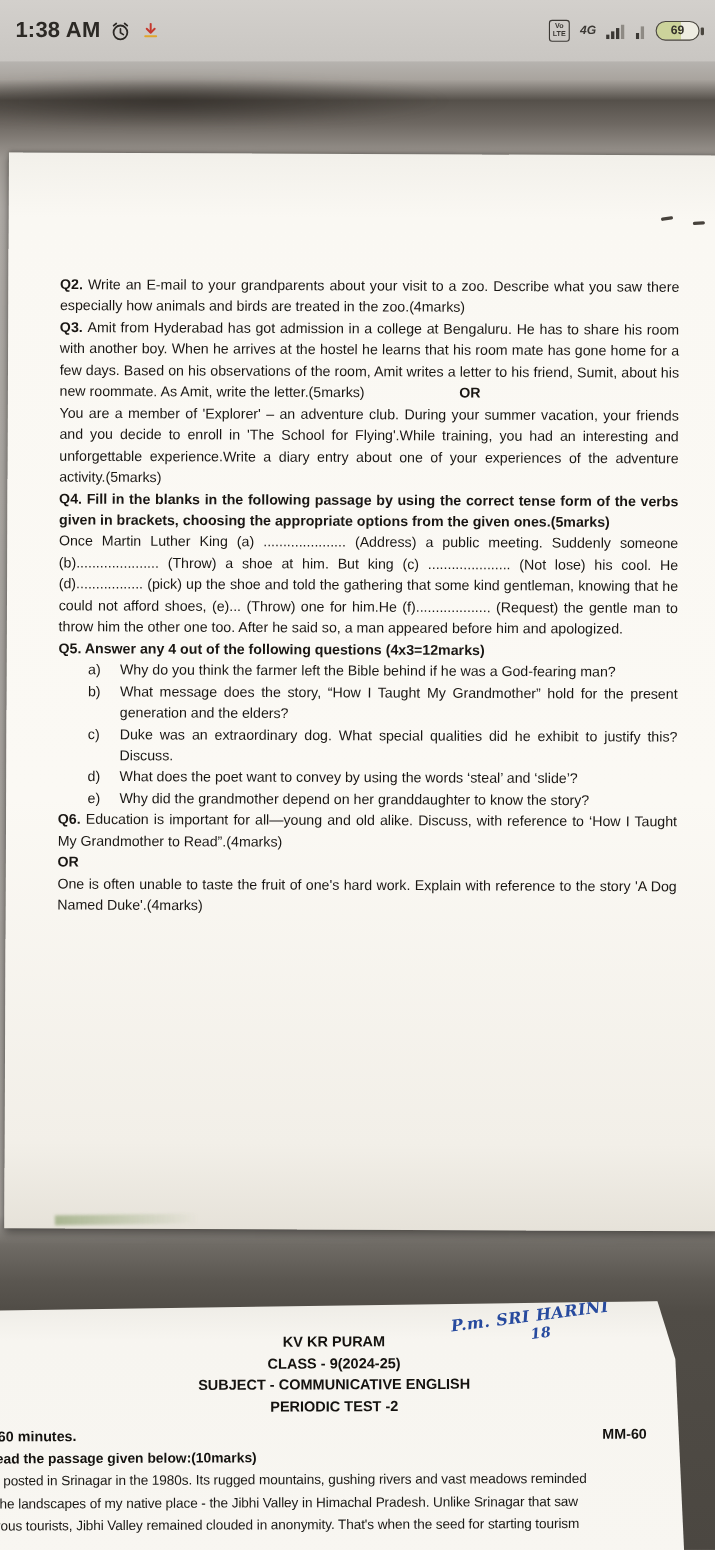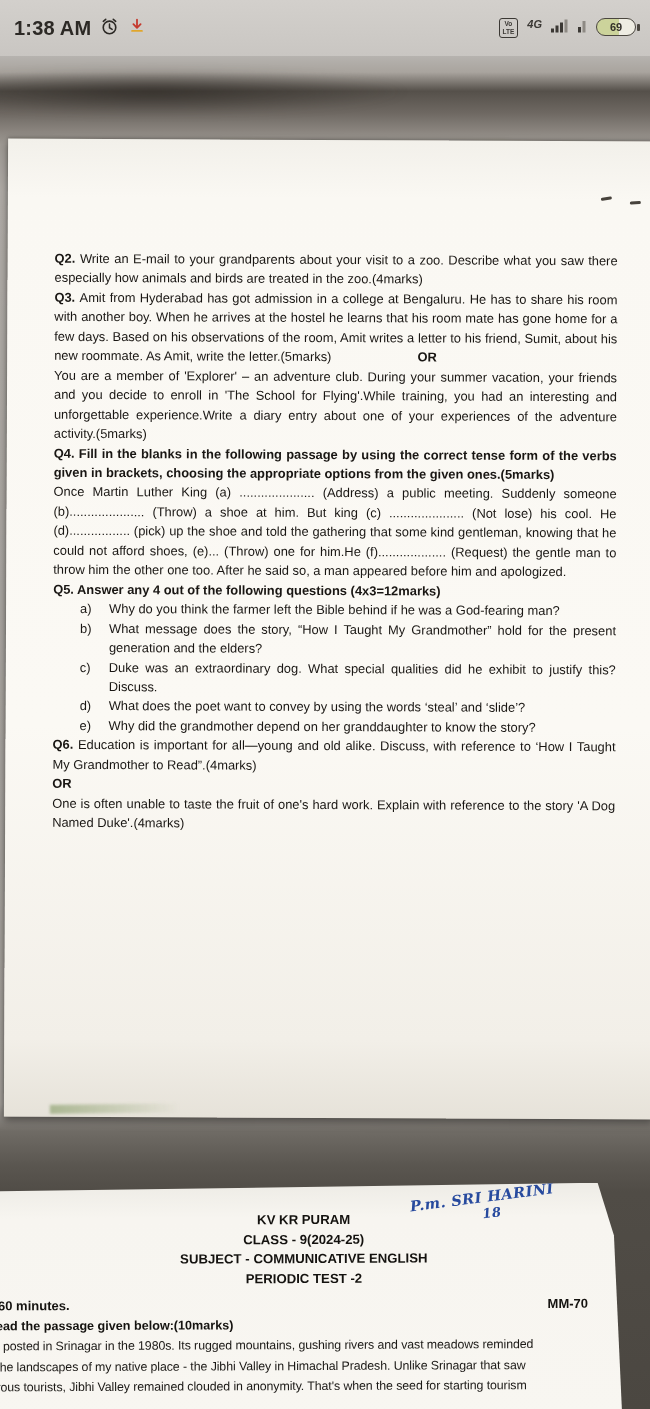--- a/index.html
+++ b/index.html
@@ -9,21 +9,21 @@
     font-family:"Liberation Sans", sans-serif; background:#a7a39e;
   }
 
   
   .statusbar {
     position:relative; z-index:5; height:56px;
     background:linear-gradient(180deg,#d3d0cc 0%,#c9c6c2 100%);
     display:flex; justify-content:space-between; align-items:center;
     padding:0 14px;
   }
-  .sb-left, .sb-right { display:flex; gap:9px; }
+  .sb-left, .sb-right { display:flex; align-items:center; gap:9px; }
   .sb-time { font-size:20px; font-weight:700; color:#2c2925; letter-spacing:.2px; }
   .sb-ic { display:block; }
   .volte {
     display:inline-flex; flex-direction:column; align-items:center; justify-content:center;
     border:1.5px solid #3b3834; border-radius:3px; padding:2px 3px; gap:1px;
     font-size:6.5px; font-weight:700; line-height:1; color:#3b3834;
   }
   .net { font-size:11px; font-weight:700; color:#3b3834;font-style:italic; }
   .battery {
     position:relative; width:40px; height:18px; border:1.5px solid #4a463f; border-radius:9px;
@@ -174,21 +174,21 @@
         <div class="hand-num">18</div>
       </div>
       <div class="hdr">
         <div>KV KR PURAM</div>
         <div>CLASS - 9(2024-25)</div>
         <div>SUBJECT - COMMUNICATIVE ENGLISH</div>
         <div>PERIODIC TEST -2</div>
       </div>
       <div class="row">
         <span>60 minutes.</span>
-        <span>MM-70</span>
+        <span>MM-60</span>
       </div>
       <p class="instr">ead the passage given below:(10marks)</p>
       <div class="passage">
         <div>t posted in Srinagar in the 1980s. Its rugged mountains, gushing rivers and vast meadows reminded</div>
         <div> the landscapes of my native place - the Jibhi Valley in Himachal Pradesh. Unlike Srinagar that saw</div>
         <div>rous tourists, Jibhi Valley remained clouded in anonymity. That's when the seed for starting tourism</div>
       </div>
     </section>
   </div>
 </div>

